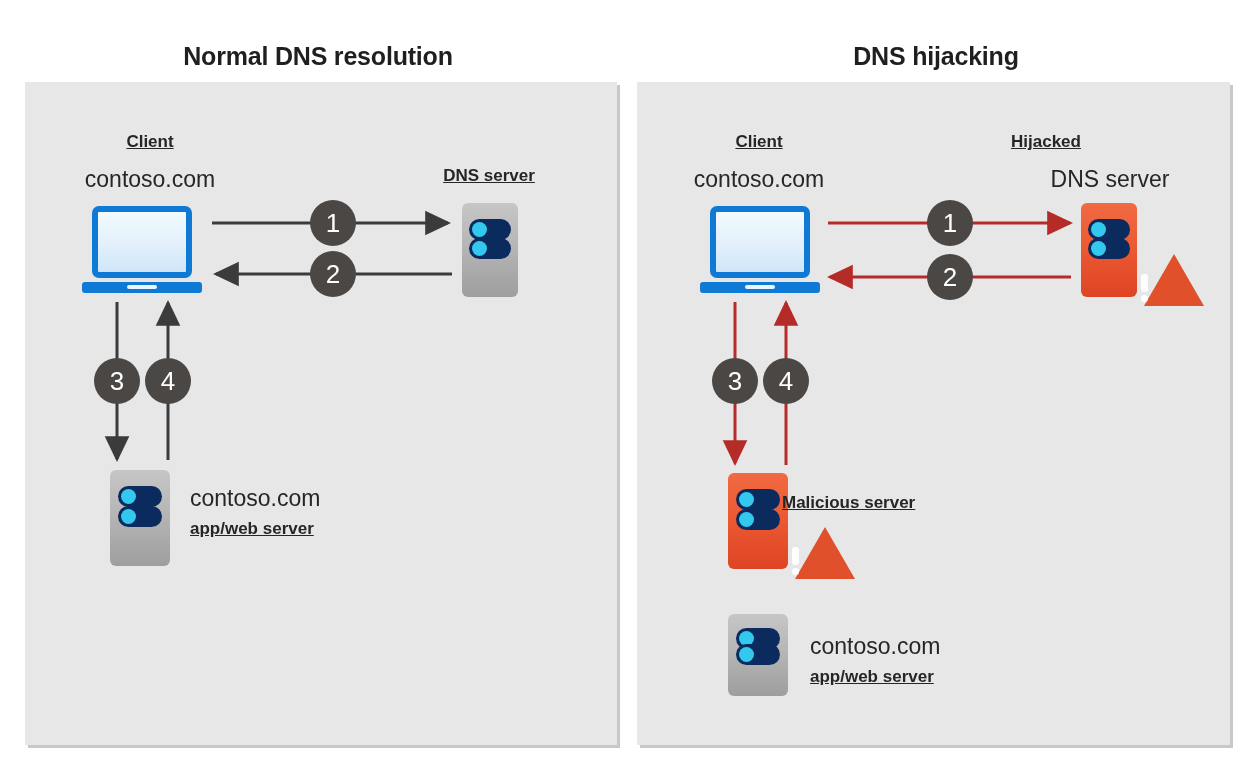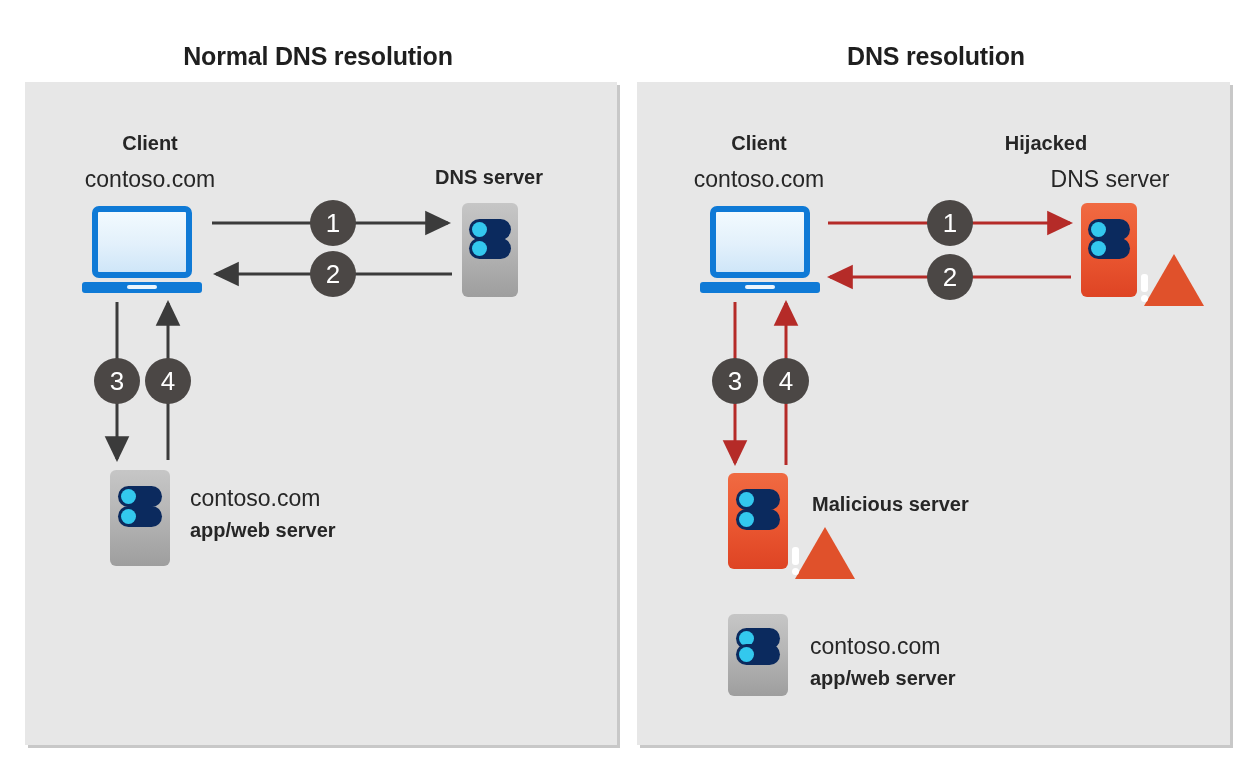--- a/index.html
+++ b/index.html
@@ -40,21 +40,21 @@
     position: absolute;
     white-space: nowrap;
     line-height: 1.18;
     color: #262626;
   }
   .lbl.center { text-align: center; transform: translateX(-50%); }
   .lbl.left   { text-align: left; }
   .t-bold   { font-weight: bold; }
   .t-norm   { font-weight: normal; }
   .s23 { font-size: 23px; }
-  .s24 { font-size: 20px; }
+  .s24 { font-size: 17px; text-decoration: underline; }
 
   
   .laptop { position: absolute; }
   .laptop .lid {
     position: absolute;
     left: 10px; top: 0;
     width: 100px; height: 72px;
     border: 6px solid #0f7ad6;
     border-radius: 7px;
     background: linear-gradient(180deg,#f2fafe 0%, #e2f0fb 55%, #cfe6f8 100%);
@@ -154,21 +154,21 @@
     width: 1259px; height: 770px;
     pointer-events: none;
   }
 </style>
 </head>
 <body>
 
 <div class="stage">
 
   <div class="panel-title" style="left:0; top:42px; width:636px;">Normal DNS resolution</div>
-  <div class="panel-title" style="left:636px; top:42px; width:600px;">DNS resolution</div>
+  <div class="panel-title" style="left:636px; top:42px; width:600px;">DNS hijacking</div>
 
   <div class="panel" style="left:25px; top:82px; width:592px; height:663px;"></div>
   <div class="panel" style="left:637px; top:82px; width:593px; height:663px;"></div>
 
   <svg class="arrow-svg" viewBox="0 0 1259 770">
     <defs>
       <marker id="ah-dark" markerWidth="9" markerHeight="9" refX="7.6" refY="4.5" orient="auto" markerUnits="strokeWidth">
         <path d="M0,0.4 L8.6,4.5 L0,8.6 z" fill="#3b3b3b"></path>
       </marker>
       <marker id="ah-red" markerWidth="9" markerHeight="9" refX="7.6" refY="4.5" orient="auto" markerUnits="strokeWidth">
@@ -271,21 +271,21 @@
     </div>
     <div class="bar b2">
       <span class="led"></span>
     </div>
   </div>
   <div class="warn" style="left:795px; top:527px;">
     <span class="tri"></span>
     <span class="bang"></span>
     <span class="dot"></span>
   </div>
-  <div class="lbl left t-bold s24" style="left:812px; top:493px;">Malicious server</div>
+  <div class="lbl left t-bold s24" style="left:782px; top:493px;">Malicious server</div>
 
   <div class="server grey" style="left:728px; top:614px; width:60px; height:82px;">
     <div class="body"></div>
     <div class="bar b1">
       <span class="led"></span>
     </div>
     <div class="bar b2">
       <span class="led"></span>
     </div>
   </div>

